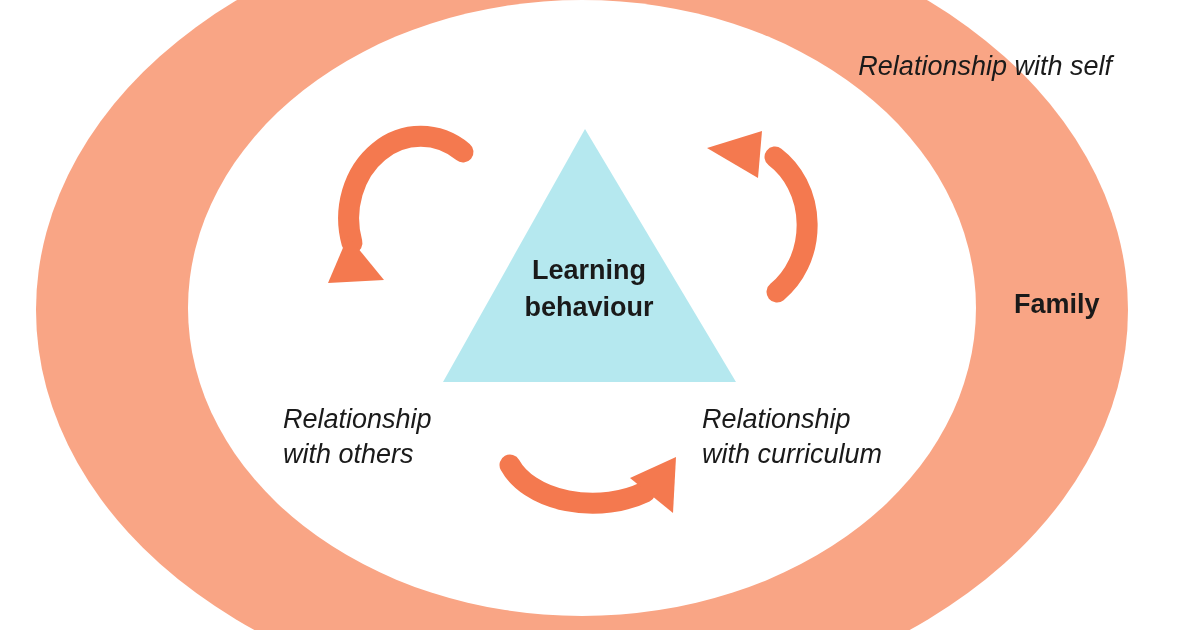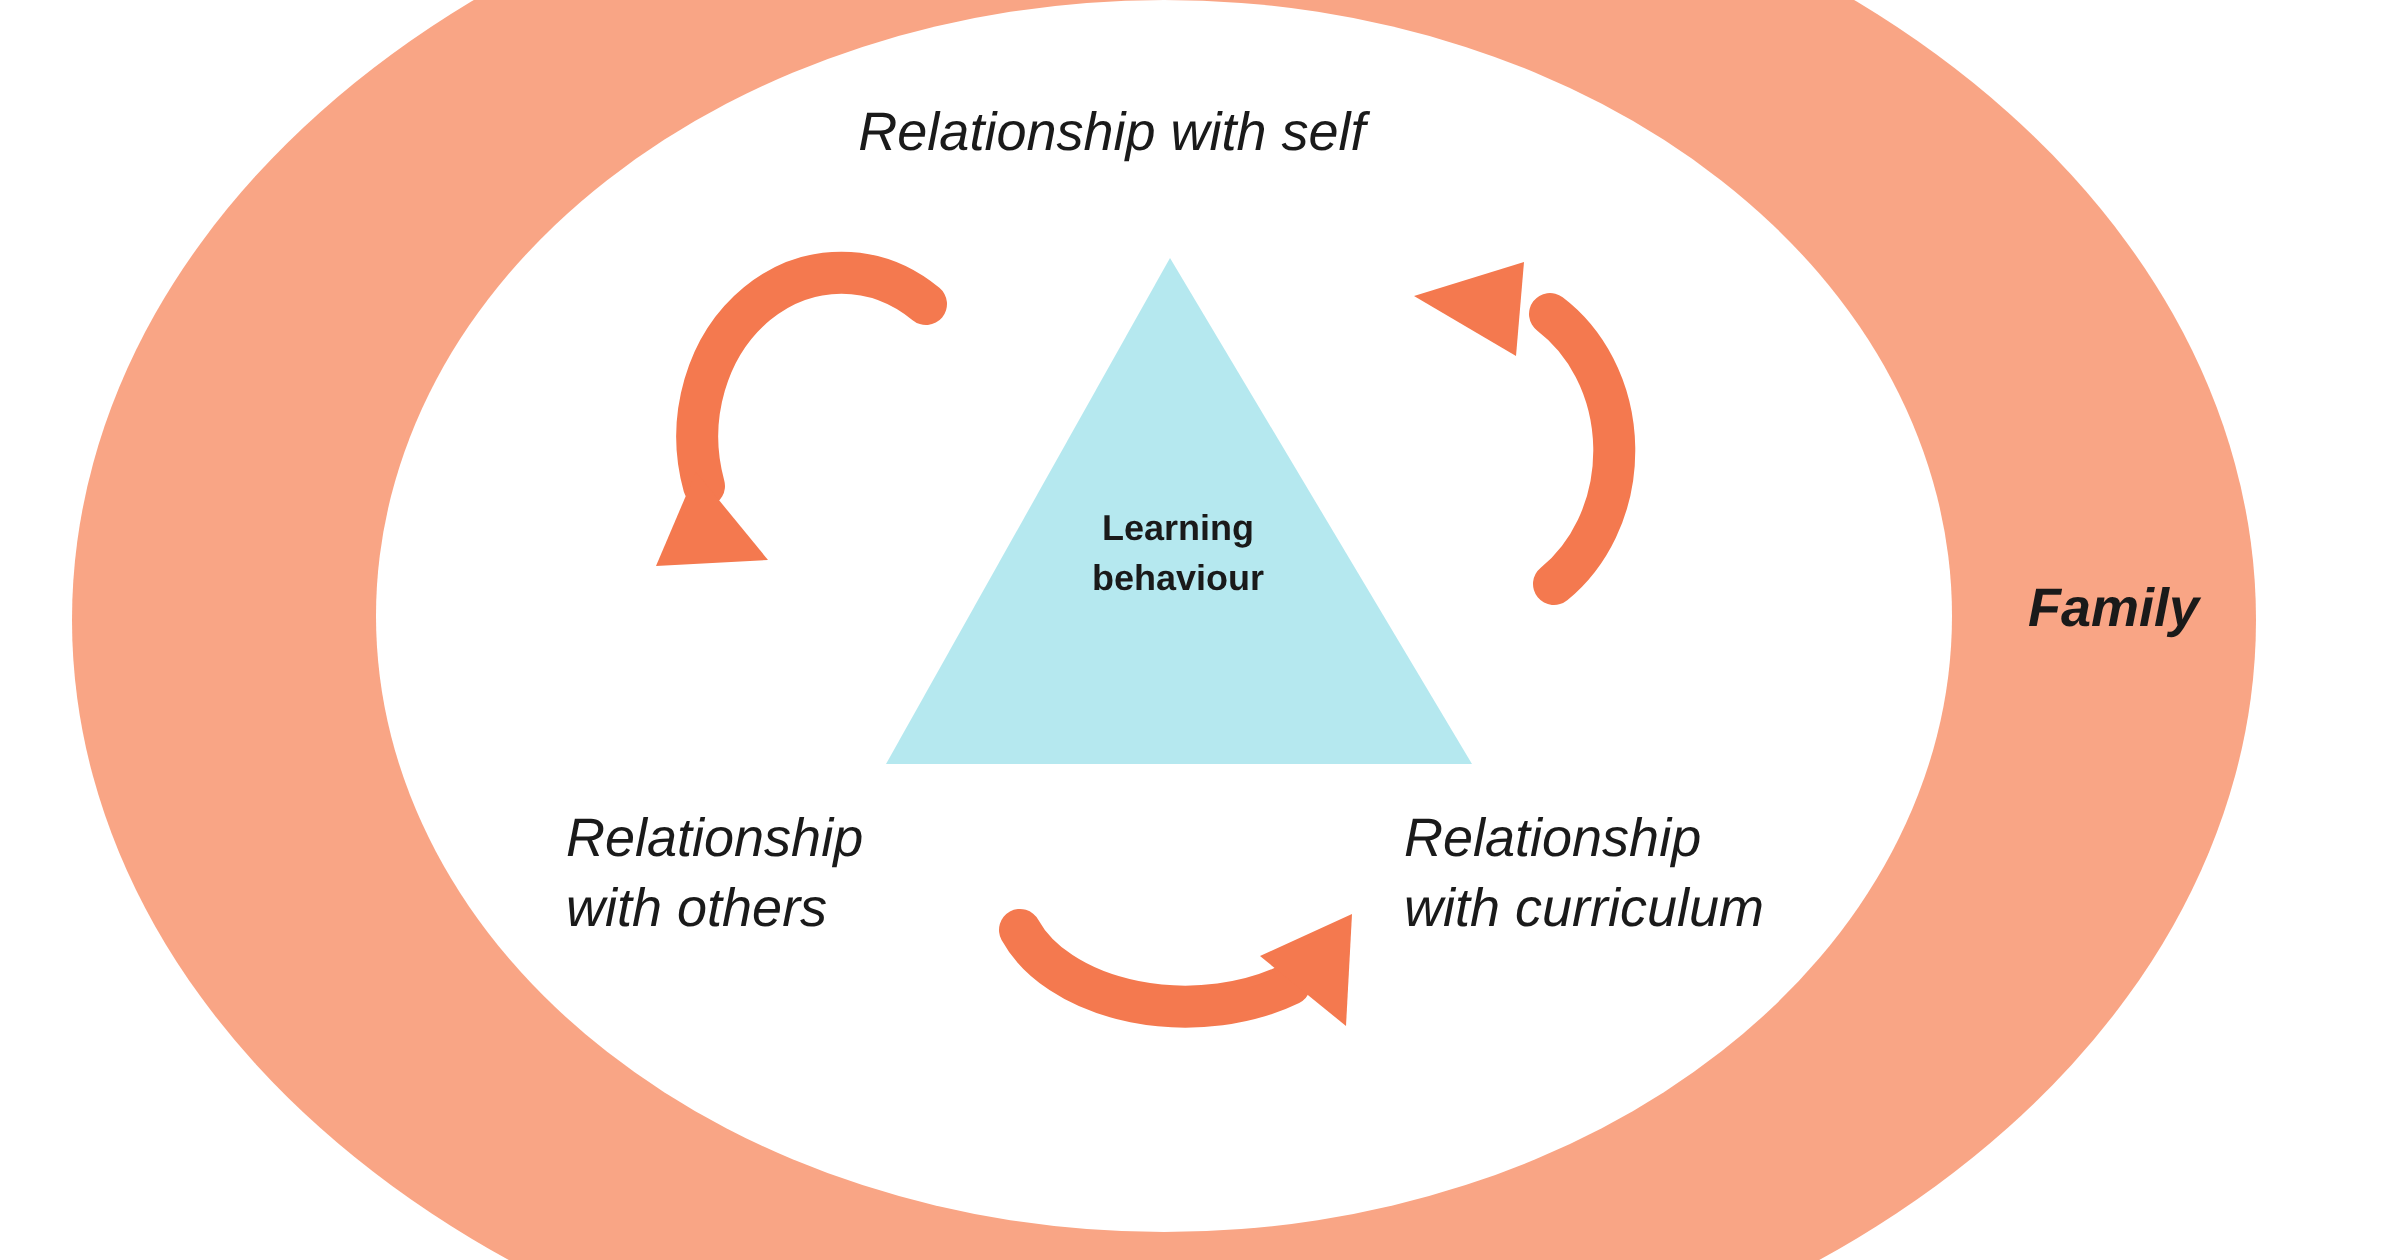--- a/index.html
+++ b/index.html
@@ -40,50 +40,49 @@
   }
   .label-bold {
     font-weight: bold;
     font-style: normal;
     font-size: 27px;
   }
   #label-self {
     top: 49px;
     left: 0;
     width: 1112px;
-    text-align: center;
+    text-align: right;
   }
   #label-others {
     top: 402px;
     left: 283px;
     text-align: left;
   }
   #label-curriculum {
     top: 402px;
     left: 702px;
     text-align: left;
   }
   #label-services {
     top: 287px;
     left: 45px;
     text-align: left;
   }
   #label-family {
     top: 287px;
     left: 1014px;
     text-align: center;
-    font-style: italic;
   }
   #label-core {
     top: 252px;
     left: 443px;
     width: 292px;
     text-align: center;
     font-weight: bold;
-    font-size: 18px;
+    font-size: 27px;
     line-height: 1.38;
   }
 </style>
 </head>
 <body>
 
 <div id="stage">
 
   <svg id="diagram-svg" viewBox="0 0 1200 630" xmlns="http://www.w3.org/2000/svg">
 

